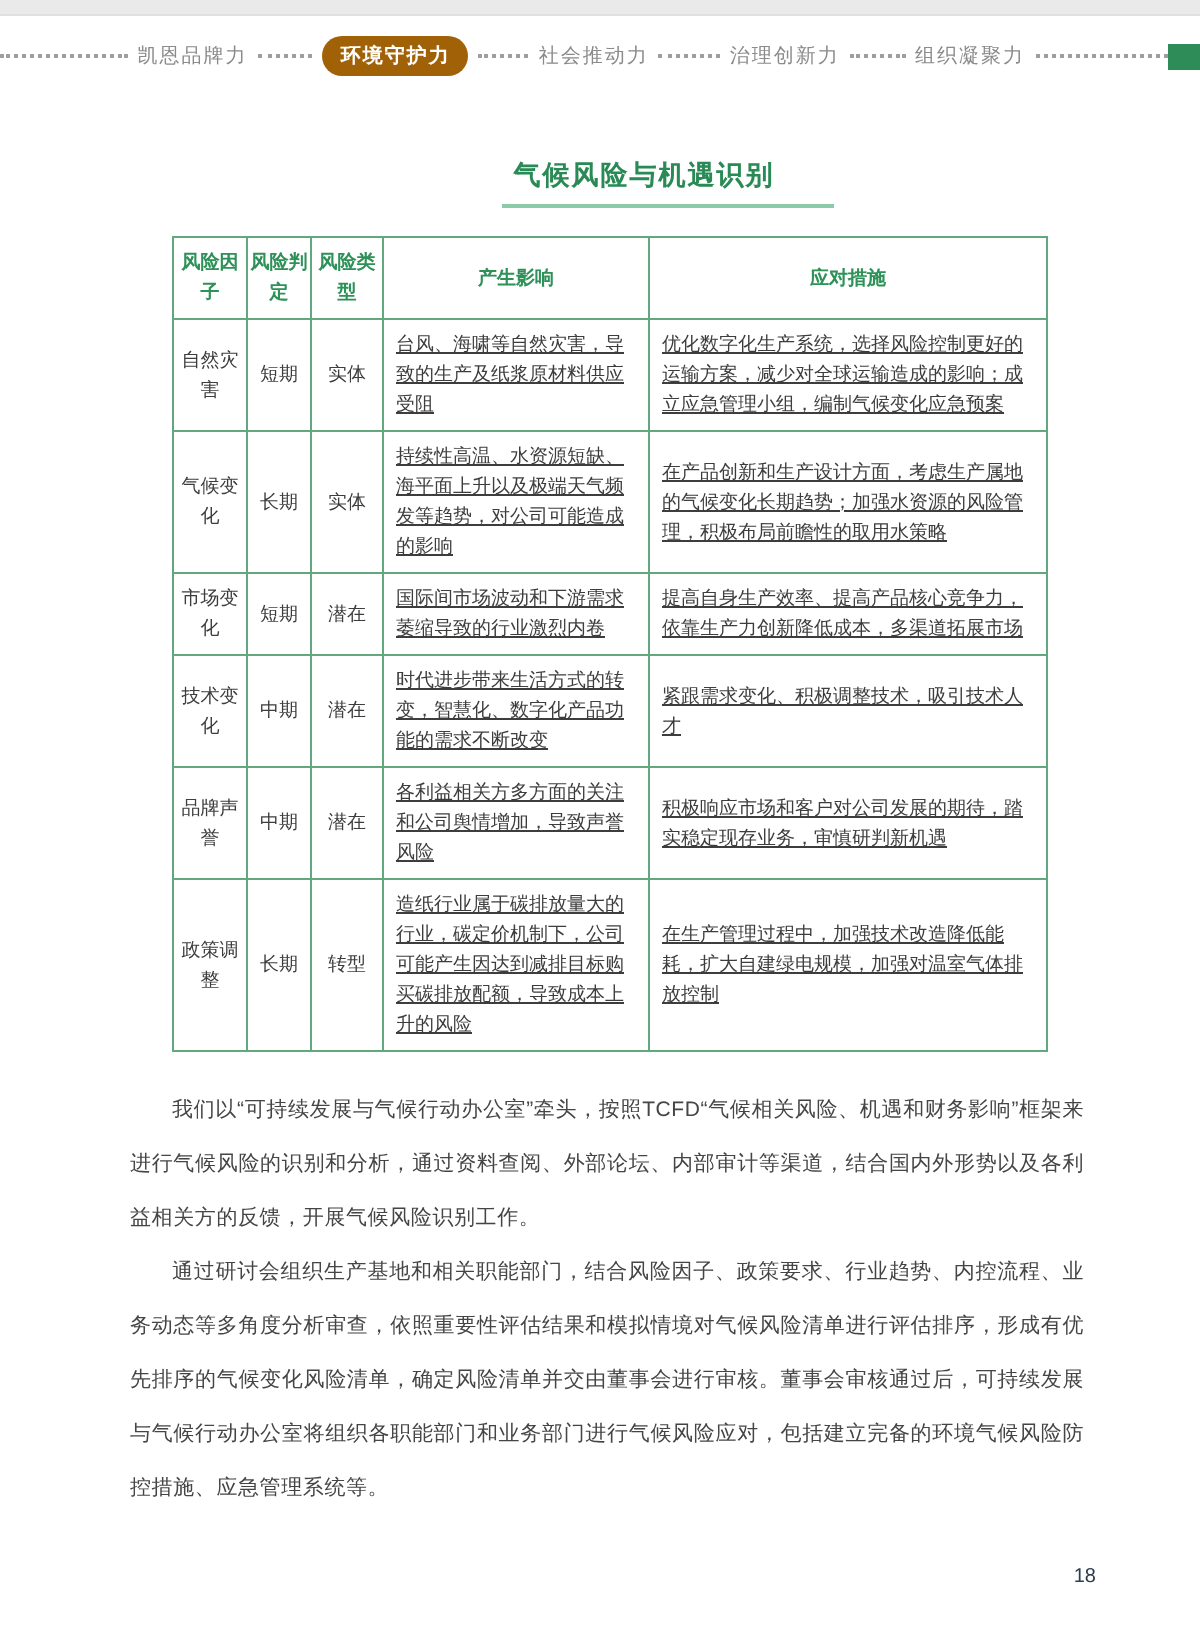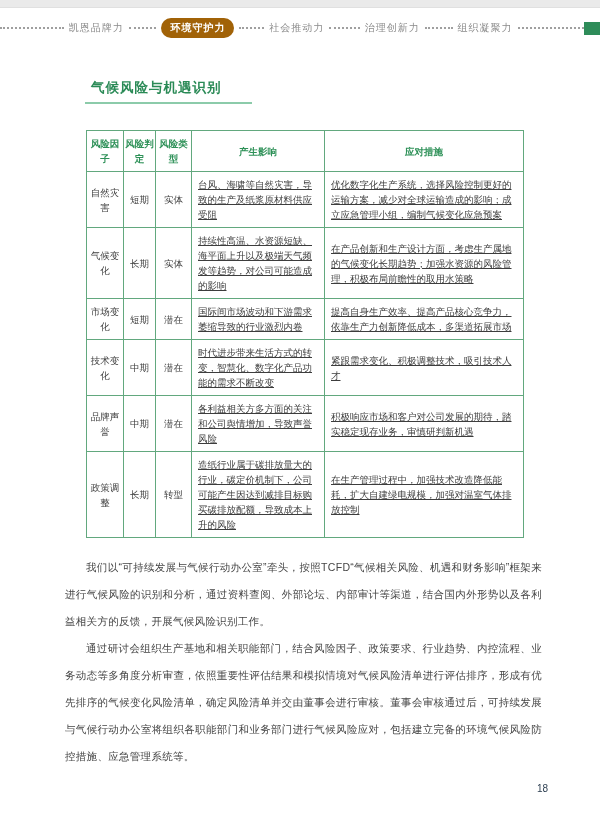--- a/index.html
+++ b/index.html
@@ -52,37 +52,38 @@
   }
   .nav-edge {
     width: 16px; height: 13px;
     background: #2e8c59;
   }
   
   .section-head {
     margin: 38px 0 0 68px;
     display: flex;
     align-items: center;
+    flex-direction: column;
   }
   .section-marker {
     width: 17px;
     background: #1e7c4b;
   }
   .section-title {
     font-size: 13.5px;
     font-weight: bold;
     color: #2a8a56;
     letter-spacing: 1px;
     padding: 3px 30px 5px 6px;
     border-bottom: 2px solid #8ccbaa;
     white-space: nowrap;
   }
   
   table.risk {
-    margin: 26px 0 0 86px;
+    margin: 14px 0 0 86px;
     width: 437px;
     border-collapse: collapse;
     table-layout: fixed;
     border-radius: 31px;
   }
   table.risk col.c1 { width: 37px; }
   table.risk col.c2 { width: 32px; }
   table.risk col.c3 { width: 36px; }
   table.risk col.c4 { width: 133px; }
   table.risk col.c5 { width: 199px; }

